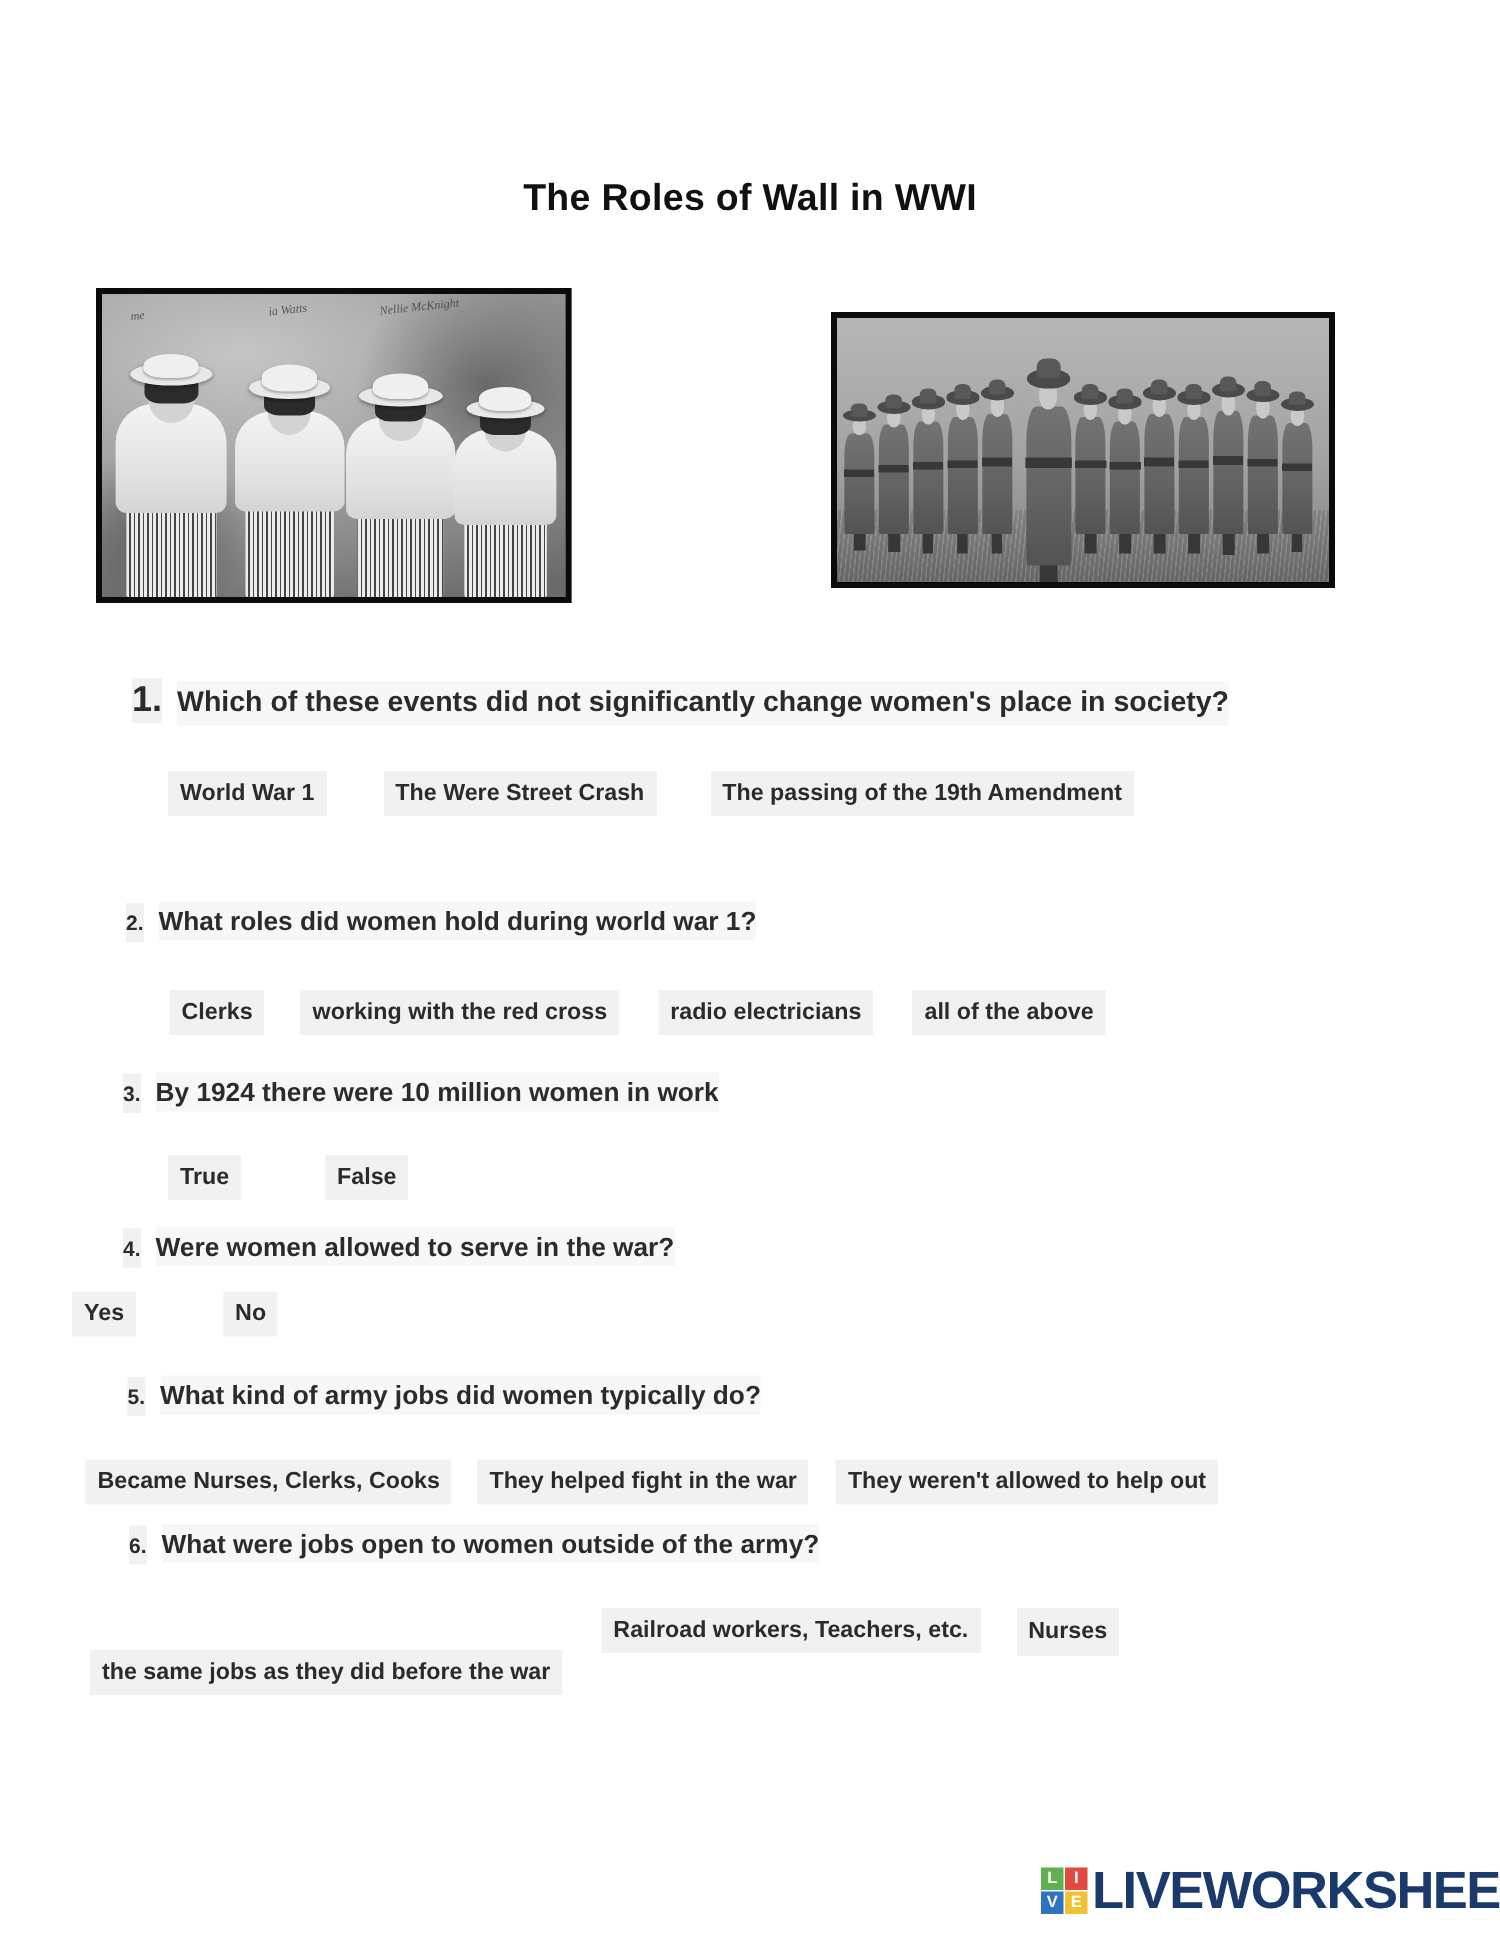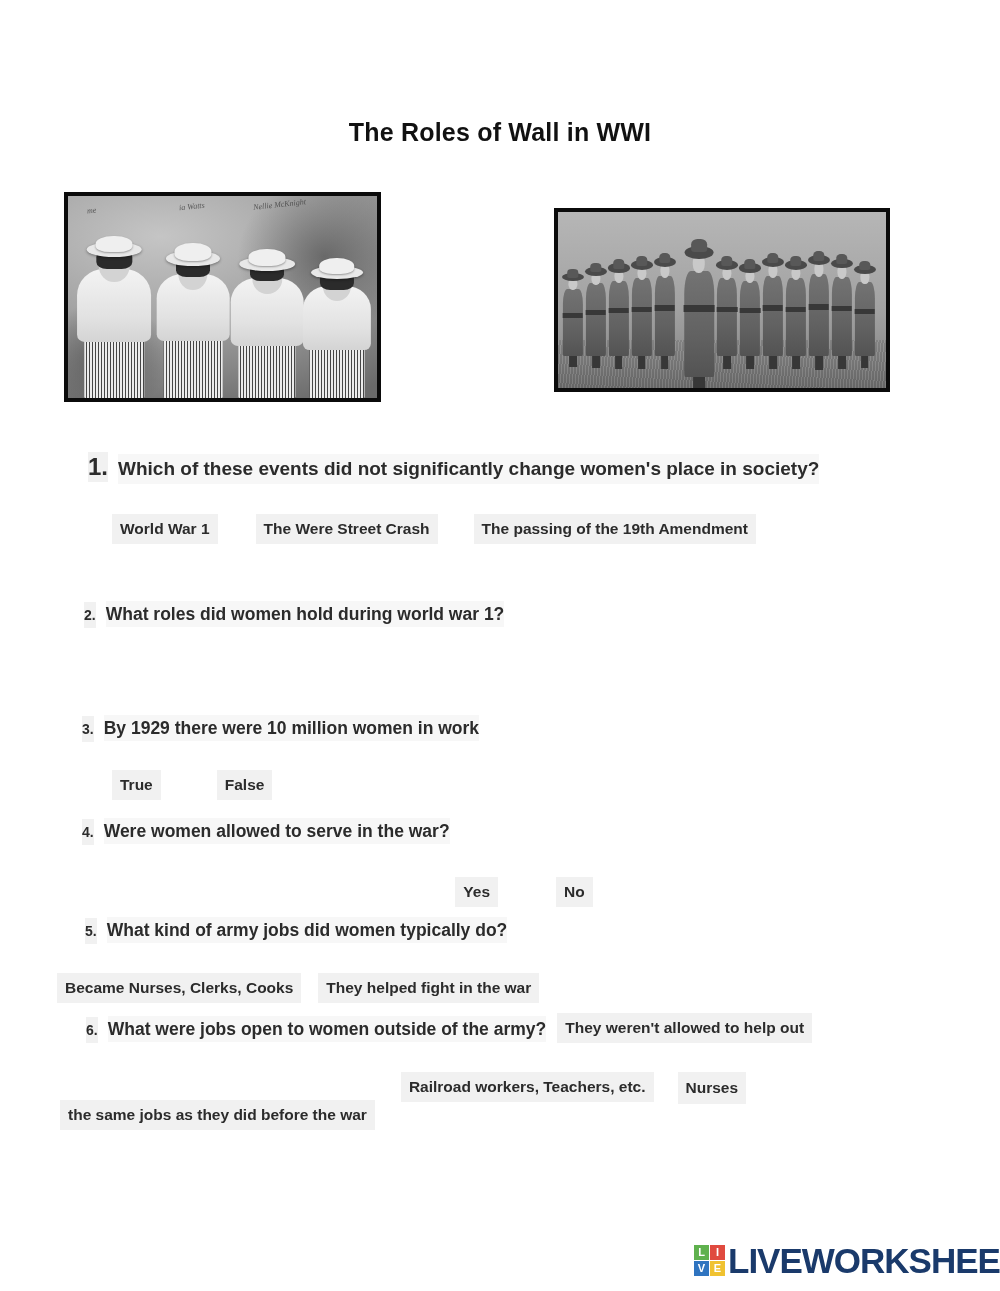--- a/index.html
+++ b/index.html
@@ -467,57 +467,66 @@
       <div class="opt-gap" style="width:36px;"></div>
       <div class="option" style="padding:0 8px;">The passing of the 19th Amendment</div>
     </div>
   </div>
 
   <div class="question small" id="question-2" style="top:601px;">
     <div class="q-line" style="padding-left:84px;">
       <span class="q-num">2.</span>
       <span class="q-text">What roles did women hold during world war 1?</span>
     </div>
+    <div class="options" style="margin-top:32px; padding-left:113px;">
+      <div class="option" style="padding:0 8px;">Clerks</div>
+      <div class="opt-gap" style="width:24px;"></div>
+      <div class="option" style="padding:0 8px;">working with the red cross</div>
+      <div class="opt-gap" style="width:26px;"></div>
+      <div class="option" style="padding:0 8px;">radio electricians</div>
+      <div class="opt-gap" style="width:26px;"></div>
+      <div class="option" style="padding:0 8px;">all of the above</div>
+    </div>
   </div>
 
   <div class="question small" id="question-3" style="top:715px;">
     <div class="q-line" style="padding-left:82px;">
       <span class="q-num">3.</span>
-      <span class="q-text">By 1929 there were 10 million women in work</span>
+      <span class="q-text">By 1924 there were 10 million women in work</span>
     </div>
     <div class="options" style="margin-top:28px; padding-left:112px;">
       <div class="option" style="padding:0 8px;">True</div>
       <div class="opt-gap" style="width:56px;"></div>
       <div class="option" style="padding:0 8px;">False</div>
     </div>
   </div>
 
   <div class="question small" id="question-4" style="top:818px;">
     <div class="q-line" style="padding-left:82px;">
       <span class="q-num">4.</span>
       <span class="q-text">Were women allowed to serve in the war?</span>
     </div>
-    <div class="options" style="margin-top:32px; padding-left:48px;justify-content:center;">
+    <div class="options" style="margin-top:16px; padding-left:48px;">
       <div class="option" style="padding:0 8px;">Yes</div>
       <div class="opt-gap" style="width:58px;"></div>
       <div class="option" style="padding:0 8px;">No</div>
     </div>
   </div>
 
   <div class="question small" id="question-5" style="top:917px;">
     <div class="q-line" style="padding-left:85px;">
       <span class="q-num">5.</span>
       <span class="q-text">What kind of army jobs did women typically do?</span>
     </div>
     <div class="options" style="margin-top:29px; padding-left:57px;">
       <div class="option" style="padding:0 8px;">Became Nurses, Clerks, Cooks</div>
       <div class="opt-gap" style="width:17px;"></div>
       <div class="option" style="padding:0 8px;">They helped fight in the war</div>
       <div class="opt-gap" style="width:18px;"></div>
-      <div class="option" style="padding:4px 8px;margin-top:40px;">They weren't allowed to help out</div>
+      <div class="option" style="padding:4px 8px;">They weren't allowed to help out</div>
     </div>
   </div>
 
   <div class="question small" id="question-6" style="top:1016px;">
     <div class="q-line" style="padding-left:86px;">
       <span class="q-num">6.</span>
       <span class="q-text">What were jobs open to women outside of the army?</span>
     </div>
     <div class="options" style="margin-top:29px; padding-left:60px;">
       <div class="option" style="padding:0 8px;margin-top:28px;">the same jobs as they did before the war</div>

